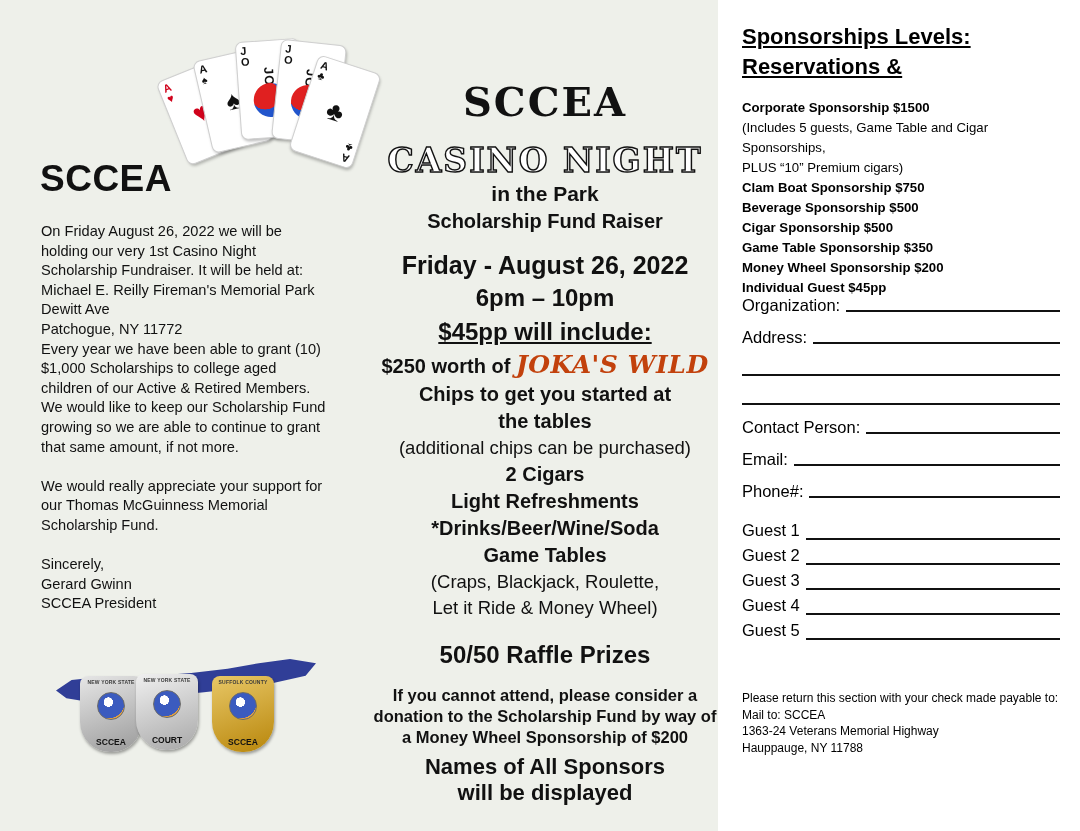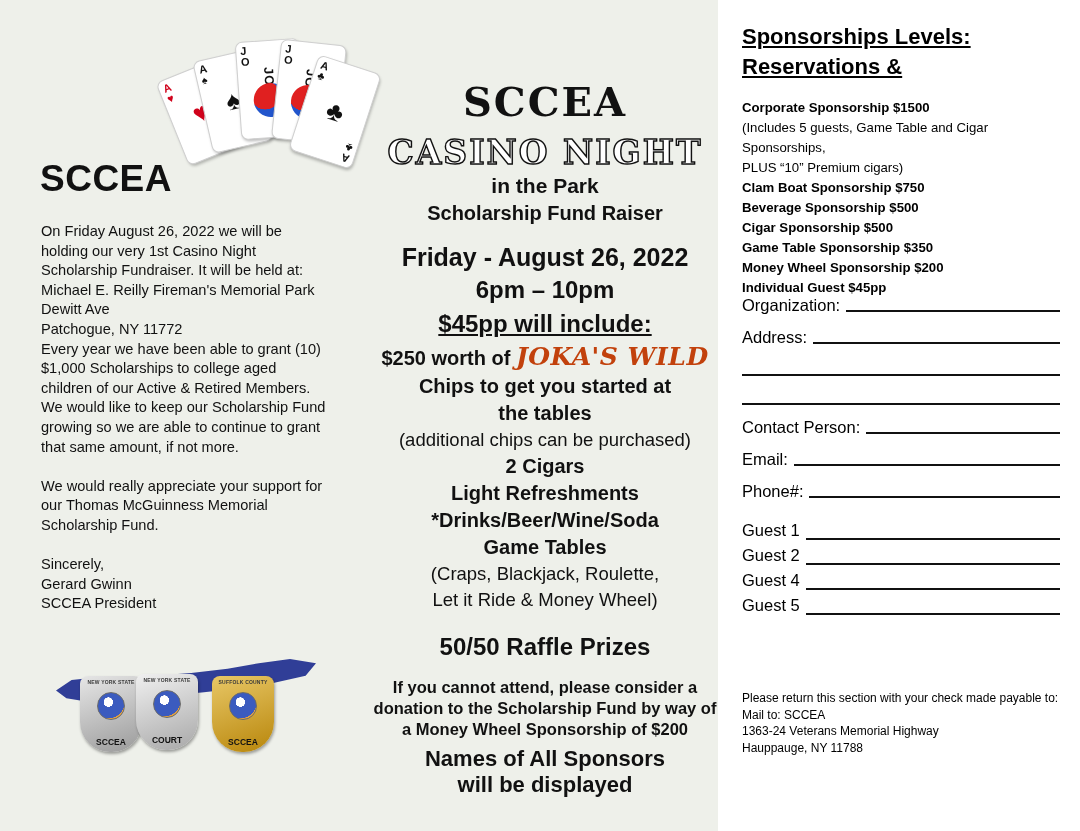--- a/index.html
+++ b/index.html
@@ -85,21 +85,21 @@
   
   .center-col{
     position:absolute;left:372px;top:0;width:346px;height:831px;
     text-align:center;color:#111;
   }
   .sccea-outline{
     margin-top:78px;font-size:40px;font-weight:bold;letter-spacing:2px;
     font-family:"DejaVu Serif", serif;
   }
   .casino-outline{
-    margin-top:8px;font-size:33px;font-weight:bold;letter-spacing:2px;
+    margin-top:16px;font-size:33px;font-weight:bold;letter-spacing:2px;
     color:#fff;
     -webkit-text-stroke:1.4px #111;
     text-shadow:0 0 1px #111;
     font-family:"DejaVu Serif", serif;
   }
   .c-sub1{font-size:21px;font-weight:bold;margin-top:2px;}
   .c-sub2{font-size:20px;font-weight:bold;margin-top:4px;}
   .c-date{font-size:25px;font-weight:bold;margin-top:18px;}
   .c-time{font-size:24px;font-weight:bold;margin-top:4px;}
   .c-include{font-size:24px;font-weight:bold;margin-top:6px;text-decoration:underline;}
@@ -288,20 +288,24 @@
 
     <div class="guest-row">
       <span class="flabel">Guest 1</span>
       <span class="fline"></span>
     </div>
     <div class="guest-row">
       <span class="flabel">Guest 2</span>
       <span class="fline"></span>
     </div>
     <div class="guest-row">
+      <span class="flabel">Guest 3</span>
+      <span class="fline"></span>
+    </div>
+    <div class="guest-row">
       <span class="flabel">Guest 4</span>
       <span class="fline"></span>
     </div>
     <div class="guest-row">
       <span class="flabel">Guest 5</span>
       <span class="fline"></span>
     </div>
   </div>
 
   <div class="footer">

